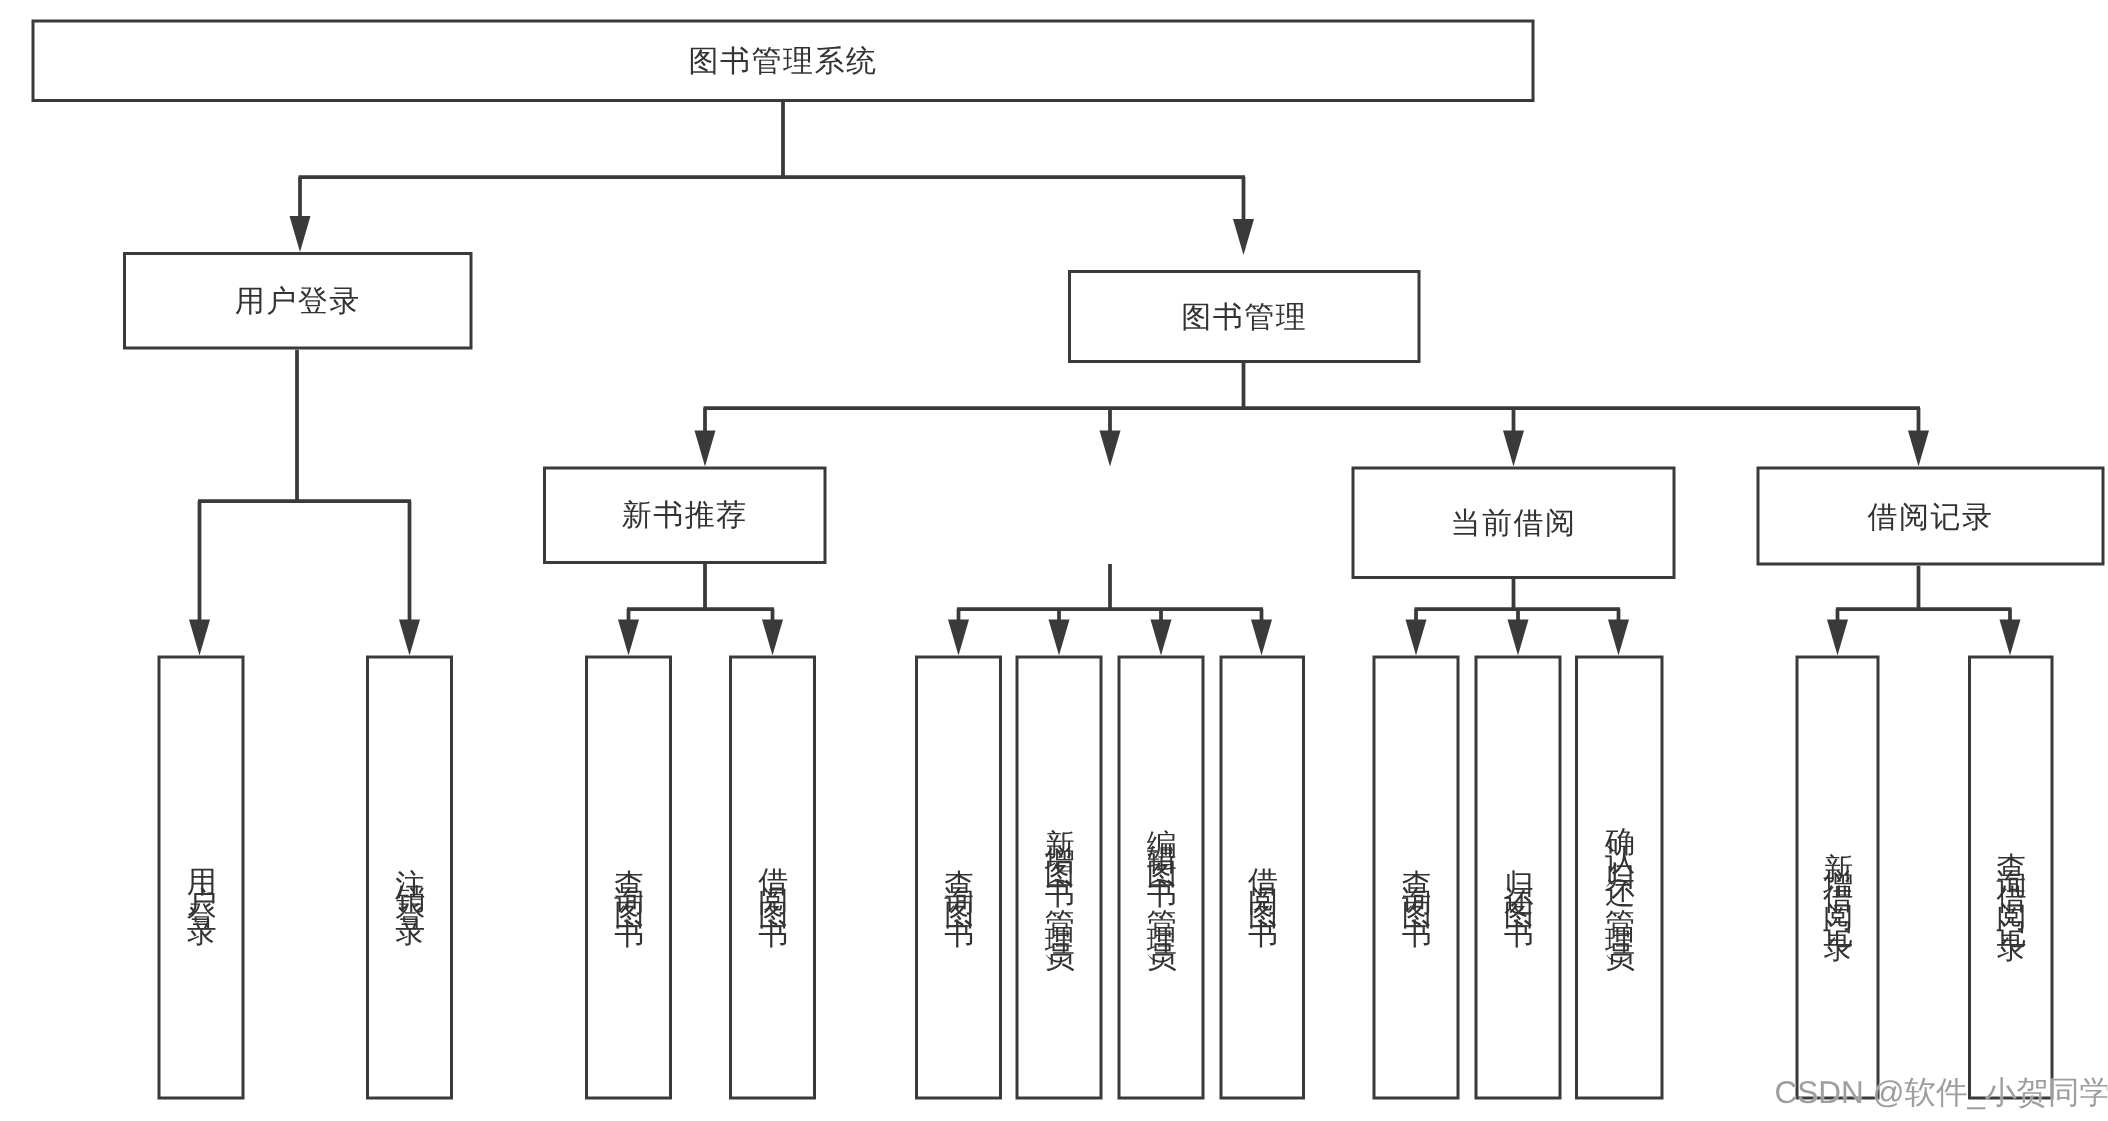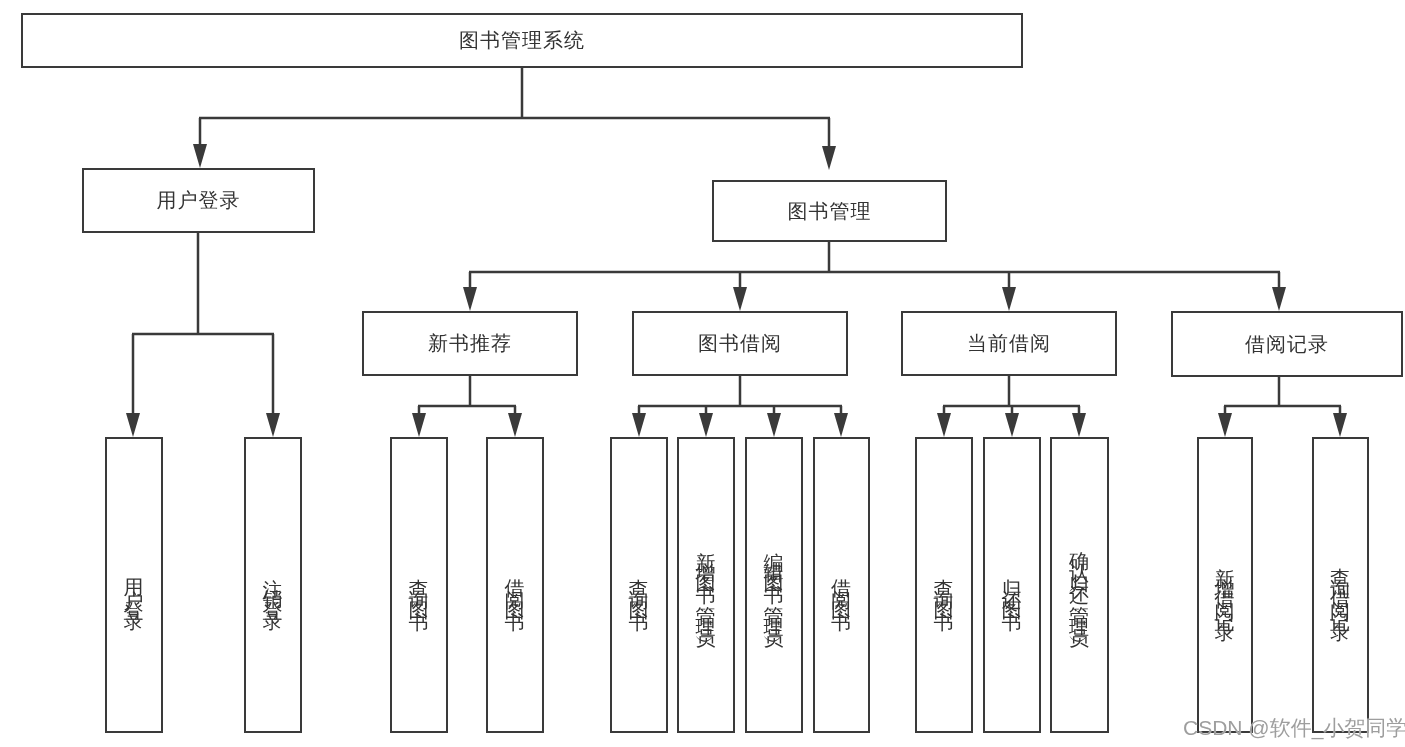--- a/index.html
+++ b/index.html
@@ -110,27 +110,24 @@
     <span class="t">图书管理系统</span>
   </div>
 
   <div class="box h" style="left:82px;top:168px;width:233px;height:65px">
     <span class="t">用户登录</span>
   </div>
   <div class="box h" style="left:712px;top:180px;width:235px;height:62px">
     <span class="t">图书管理</span>
   </div>
 
-  <div class="box h" style="left:362px;top:311px;width:216px;height:65px">
+  <div class="box h" style="left:362px;top:311px;width:189px;height:65px">
     <span class="t">新书推荐</span>
   </div>
-  <div class="box h" style="left:632px;top:311px;width:216px;height:65px">
-    <span class="t">图书借阅</span>
-  </div>
-  <div class="box h" style="left:901px;top:311px;width:216px;height:65px">
+  <div class="box h" style="left:901px;top:311px;width:216px;height:75px">
     <span class="t">当前借阅</span>
   </div>
   <div class="box h" style="left:1171px;top:311px;width:232px;height:66px">
     <span class="t">借阅记录</span>
   </div>
 
   <div class="box v" style="left:105px;top:437px;width:58px;height:296px">
     <span class="t">用户登录</span>
   </div>
   <div class="box v" style="left:244px;top:437px;width:58px;height:296px">

